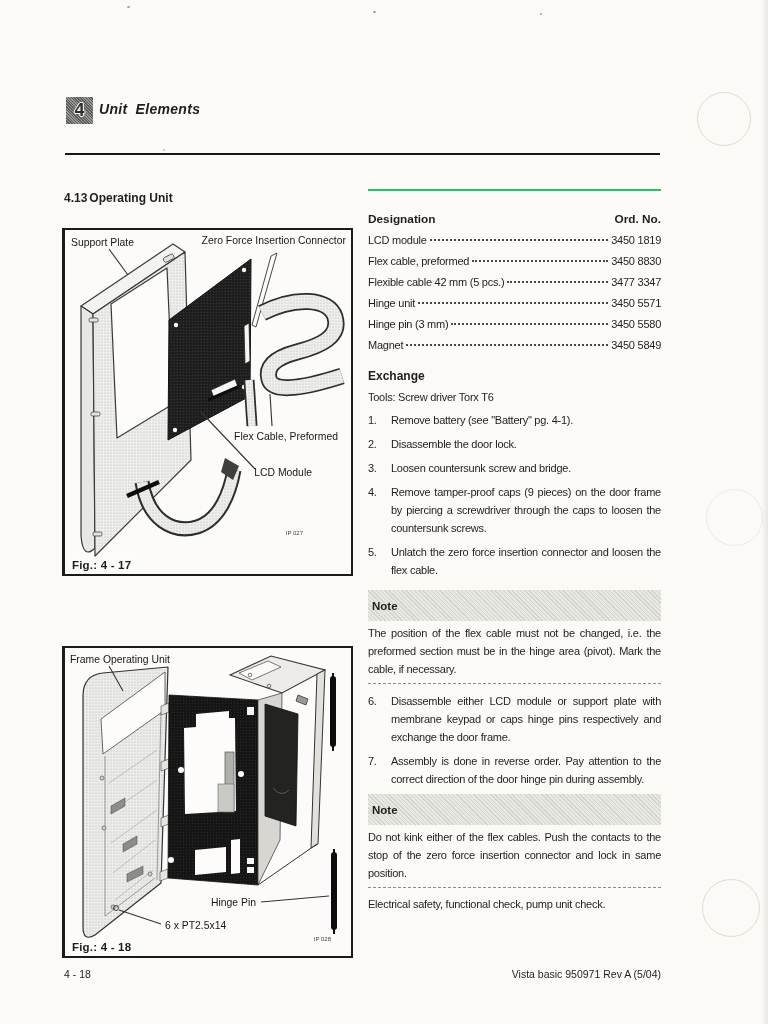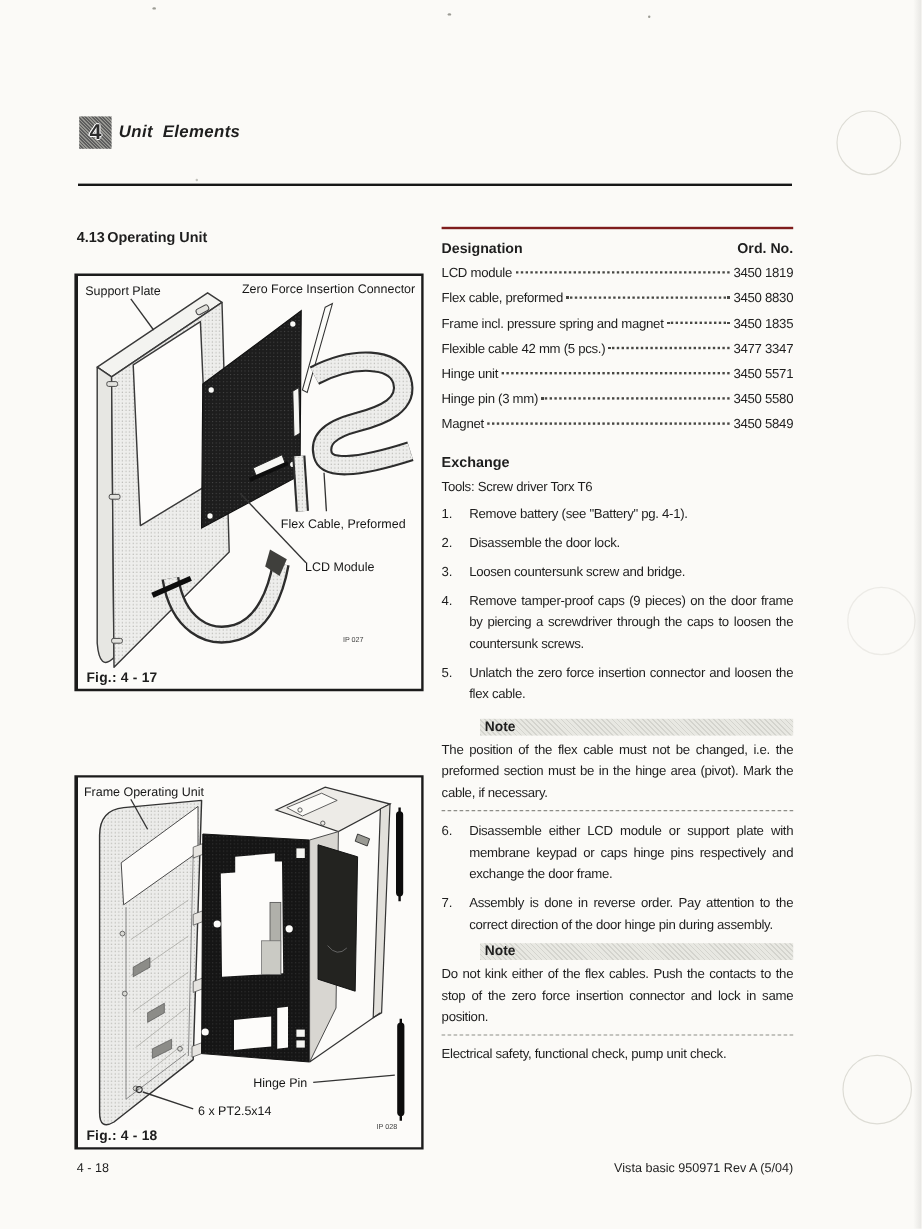--- a/index.html
+++ b/index.html
@@ -24,34 +24,34 @@
   
   .figure{position:absolute;border:2px solid #1b1b1b;border-left-width:3px;background:#fcfbf9;}
   #fig1{left:62px;top:228px;width:286px;height:344px;}
   #fig2{left:62px;top:598px;width:286px;height:308px;margin-top:48px;}
   .figure svg{display:block;width:100%;height:100%;}
   .fig-caption{position:absolute;left:5px;bottom:3px;font-size:11.5px;font-weight:bold;letter-spacing:.2px;background:rgba(252,251,249,.85);padding:0 2px;}
   .fig-label{font-size:10.4px;fill:#161616;}
   .fig-code{font-size:6px;fill:#444;}
   
   .right-col{position:absolute;left:368px;top:189px;width:293px;font-size:11px;line-height:18px;letter-spacing:-.25px;}
-  .tbl{border-top:2px solid #7f1d1d;padding-top:7px;}
+  .tbl{border-top:2px solid #22c55e;padding-top:19px;}
   .tbl-head{display:flex;justify-content:space-between;font-weight:bold;font-size:11.8px;height:21px;letter-spacing:0;}
   .prow{display:flex;align-items:baseline;height:21px;white-space:nowrap;}
   .prow .dots{flex:1;min-width:6px;border-bottom:2px dotted #474743;margin:0 3px;transform:translateY(-3px);}
   .h-sub{font-weight:bold;font-size:12px;letter-spacing:0;}
   .h-exchange{margin-top:10px;}
   .tools{margin-top:3px;}
   .steps{margin-top:5px;}
   .step{display:flex;margin-bottom:6px;}
   .step .n{width:23px;flex:none;}
   .step .t{flex:1;text-align:justify;}
-  .notebar{margin-top:11px;height:14px;box-sizing:border-box;padding-left:4px;
+  .notebar{margin-top:11px;height:31px;box-sizing:border-box;padding-left:4px;
     background:repeating-linear-gradient(45deg,#d4d4ce 0 1px,#e8e8e2 1px 3px);
-    display:flex;align-items:center;font-weight:bold;font-size:11.5px;letter-spacing:0;margin-left:32px;}
+    display:flex;align-items:center;font-weight:bold;font-size:11.5px;letter-spacing:0;}
   .notetext{margin-top:3px;text-align:justify;}
   .notesep{margin-top:4px;border-bottom:1.5px dashed #8d8d88;height:1px;}
   .h-check{margin-top:13px;}
   .check-text{margin-top:7px;}
   
   .footer-left{left:64px;top:968px;font-size:10.5px;}
   .footer-right{left:368px;top:968px;width:293px;text-align:right;font-size:10.5px;}
   
   .artifact-circle{border:1.5px solid #dddcd5;border-radius:50%;}
   .speck{background:#9c9c95;border-radius:50%;}
@@ -246,25 +246,20 @@
       <span>LCD module</span>
         <span class="dots"></span>
         <span>3450 1819</span>
     </div>
     <div class="prow">
       <span>Flex cable, preformed</span>
         <span class="dots"></span>
         <span>3450 8830</span>
     </div>
     <div class="prow">
-      <span>Frame incl. pressure spring and magnet</span>
-        <span class="dots"></span>
-        <span>3450 1835</span>
-    </div>
-    <div class="prow">
       <span>Flexible cable 42 mm (5 pcs.)</span>
         <span class="dots"></span>
         <span>3477 3347</span>
     </div>
     <div class="prow">
       <span>Hinge unit</span>
         <span class="dots"></span>
         <span>3450 5571</span>
     </div>
     <div class="prow">

